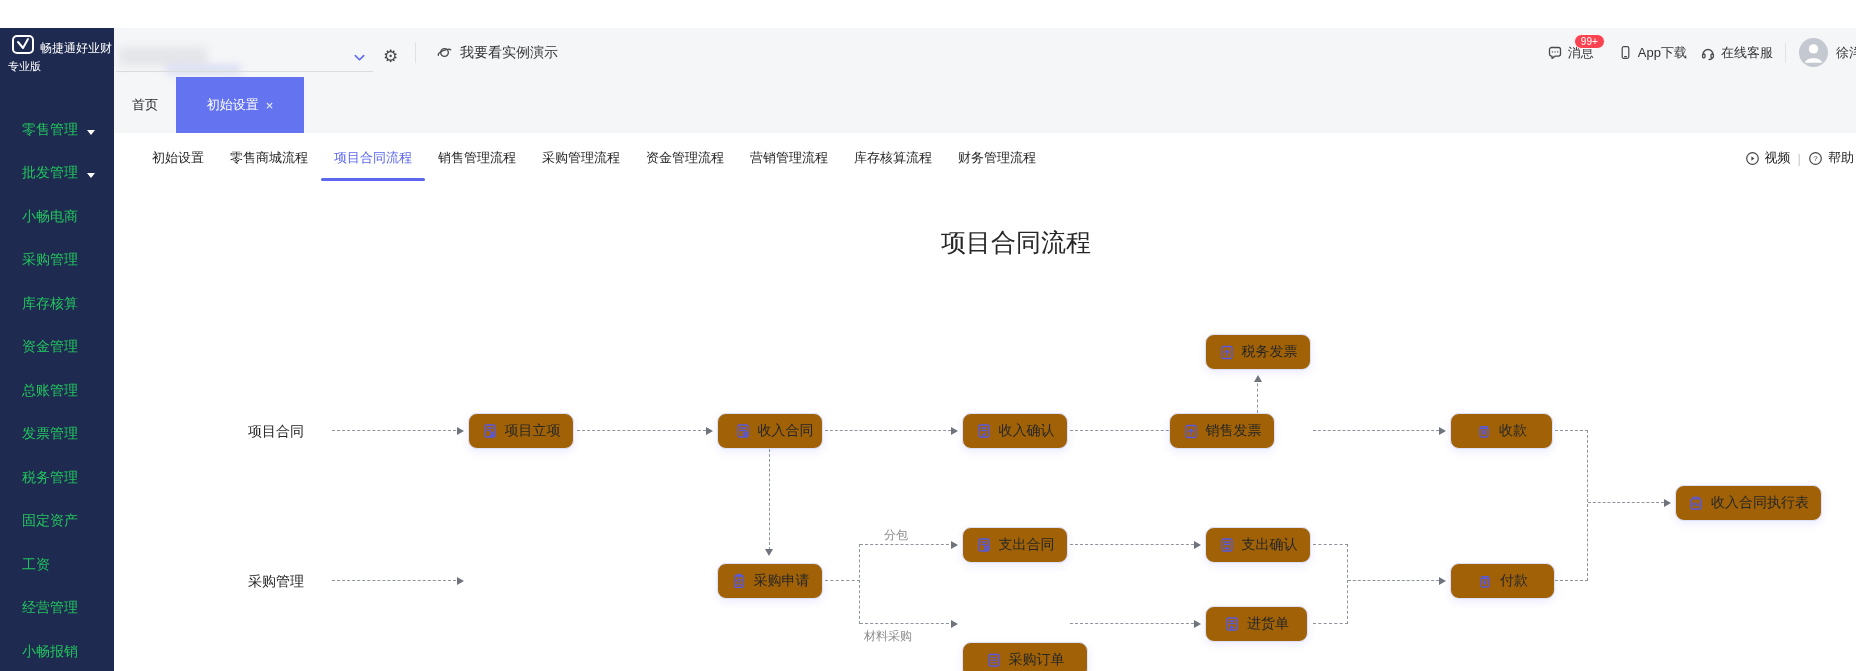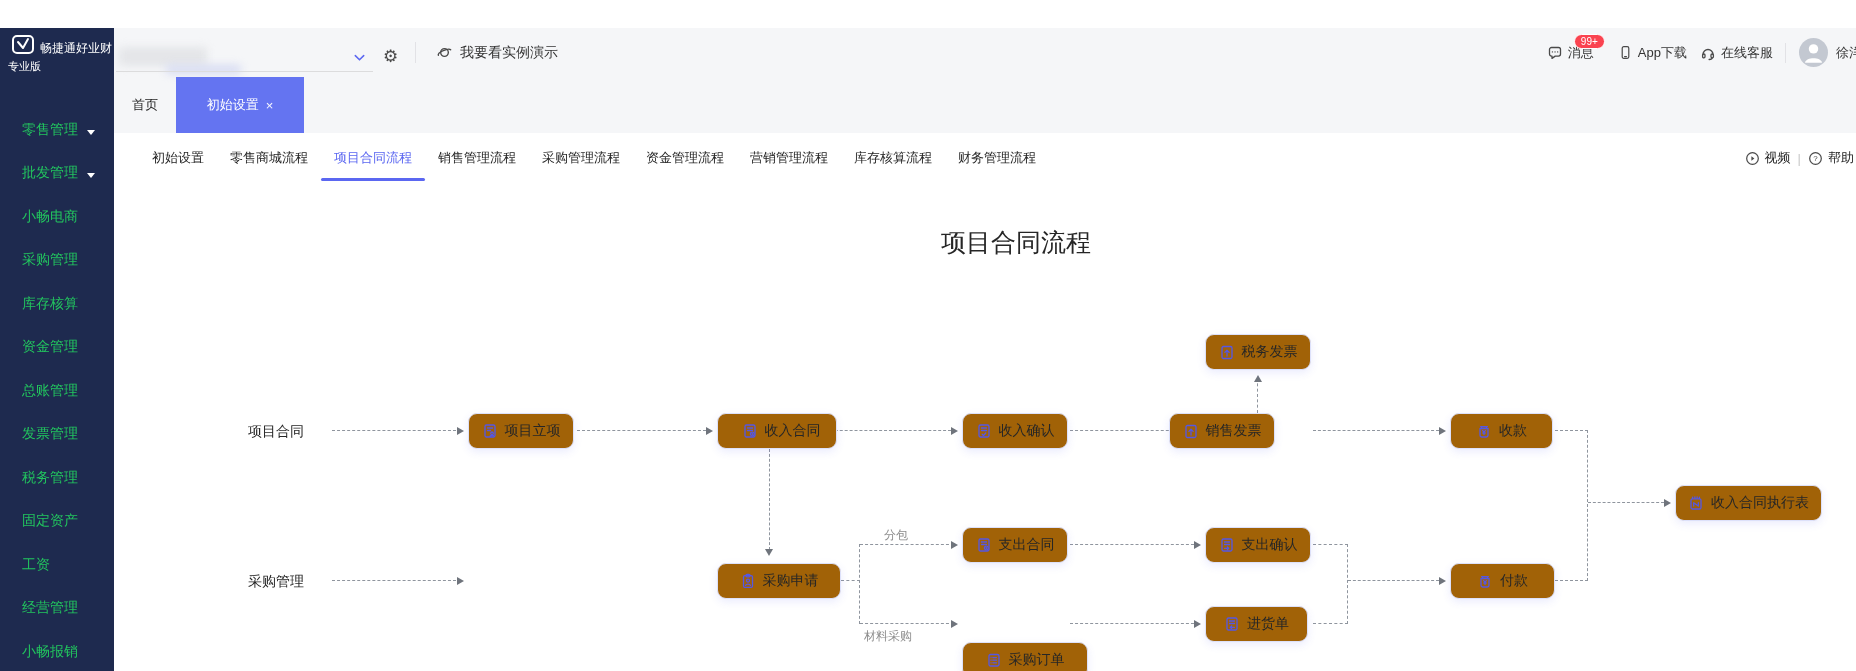--- a/index.html
+++ b/index.html
@@ -126,21 +126,21 @@
       <svg width="16" height="16" viewBox="0 0 16 16">
           <g class="icon-stroke">
             <rect x="3" y="2" width="10" height="12" rx="1.5"></rect>
             <path d="M5.5 5h5M5.5 7.5h3"></path>
             <circle cx="10" cy="10.3" r="1.3"></circle>
             <path d="M8 13.3c.4-1.1 3.6-1.1 4 0"></path>
           </g>
         </svg>
       <span>项目立项</span>
     </div>
-    <div class="node" style="left:717px;top:413px;width:120px;padding-left:8px;">
+    <div class="node" style="left:717px;top:413px;width:106px;padding-left:8px;">
       <svg width="16" height="16" viewBox="0 0 16 16">
           <g class="icon-stroke">
             <rect x="3" y="2" width="10" height="12" rx="1.5"></rect>
             <path d="M5.5 5h5M5.5 7.5h5"></path>
             <circle cx="10.3" cy="11" r="1.9"></circle>
             <path d="M10.3 10.3v1.4"></path>
           </g>
         </svg>
       <span>收入合同</span>
     </div>
@@ -198,21 +198,21 @@
     <div class="node" style="left:1205px;top:527px;width:106px;">
       <svg width="16" height="16" viewBox="0 0 16 16">
           <g class="icon-stroke">
             <rect x="3" y="2" width="10" height="12" rx="1.5"></rect>
             <path d="M5.5 5h5M5.5 7.5h5"></path>
             <path d="M5.5 11.3h4.2M8.3 9.9l1.5 1.4-1.5 1.4"></path>
           </g>
         </svg>
       <span>支出确认</span>
     </div>
-    <div class="node" style="left:717px;top:563px;width:124px;">
+    <div class="node" style="left:717px;top:563px;width:106px;">
       <svg width="16" height="16" viewBox="0 0 16 16">
           <g class="icon-stroke">
             <rect x="3.5" y="2.6" width="9" height="11.8" rx="1.5"></rect>
             <rect x="6" y="1.4" width="4" height="2.4" rx="1"></rect>
             <circle cx="8" cy="7.6" r="1.5"></circle>
             <path d="M5.6 12.4c.5-1.8 4.3-1.8 4.8 0"></path>
           </g>
         </svg>
       <span>采购申请</span>
     </div>

